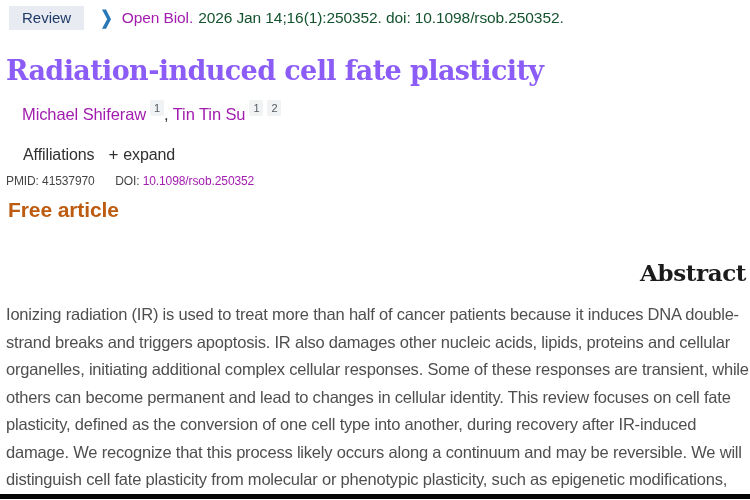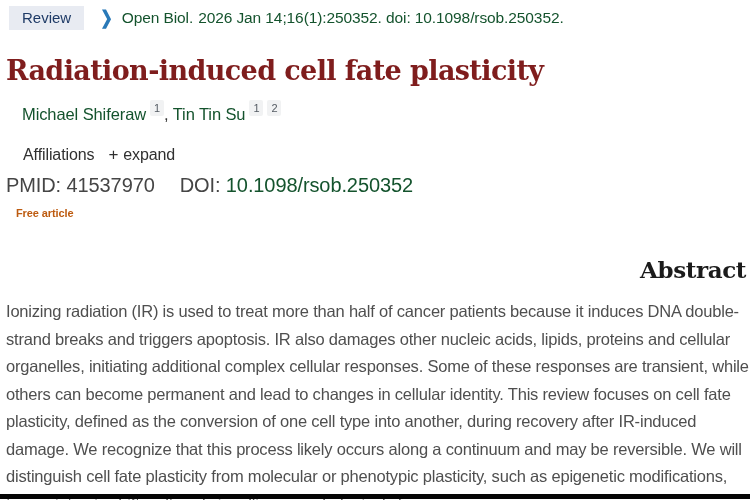--- a/index.html
+++ b/index.html
@@ -23,31 +23,31 @@
   }
   .chevron {
     color: #2979b8;
     font-size: 15px;
     font-weight: bold;
     margin: 0 9px 0 16px;
     transform: scaleY(1.25);
     display: inline-block;
   }
   a { text-decoration: none; cursor: pointer; }
-  .link { color: #14532d; }
+  .link { color: #a21caf; }
   .cite-details { color: #14532d; font-size: 15.5px; margin-left: 5px; letter-spacing: -0.1px; }
   .journal-link { font-size: 15.5px; letter-spacing: -0.1px; }
 
   
   h1.title {
     font-family: "DejaVu Serif", serif;
     font-weight: bold;
     font-size: 27px;
     letter-spacing: -0.6px;
-    color: #7f1d1d;
+    color: #8b5cf6;
     margin-top: 24px;
     margin-left: 1px;
     line-height: 34px;
   }
 
   
   .authors { margin-top: 17px; margin-left: 17px; font-size: 16.5px; letter-spacing: -0.1px; }
   .author-sep { color: #333333; }
   .sup-badge {
     display: inline-block;
@@ -65,27 +65,27 @@
 
   
   .affil-row { margin-top: 21px; margin-left: 18px; font-size: 16px; color: #303030; letter-spacing: -0.1px; }
   .expand-btn {
     background: none; border: none; font: inherit; color: #303030;
     cursor: pointer; margin-left: 14px; letter-spacing: -0.1px;
   }
   .plus-icon { font-size: 17px; margin-right: 5px; font-weight: 400; }
 
   
-  .ids-row { margin-top: 9px; margin-left: 1px; font-size: 20px; color: #454545; letter-spacing: -0.1px; }
+  .ids-row { margin-top: 9px; margin-left: 1px; font-size: 12px; color: #454545; letter-spacing: -0.1px; }
   .ids-gap { display: inline-block; width: 14px; }
 
   
   .free-article {
-    margin-top: 10px; margin-left: 11px;
-    color: #bd5b10; font-weight: bold; font-size: 11px; letter-spacing: -0.1px;
+    margin-top: 10px; margin-left: 3px;
+    color: #bd5b10; font-weight: bold; font-size: 21px; letter-spacing: -0.1px;
   }
 
   
   h2.abstract-heading {
     font-family: "DejaVu Serif", serif;
     font-weight: bold;
     font-size: 23px;
     letter-spacing: -0.4px;
     color: #1b1b1b;
     margin-top: 37px;

